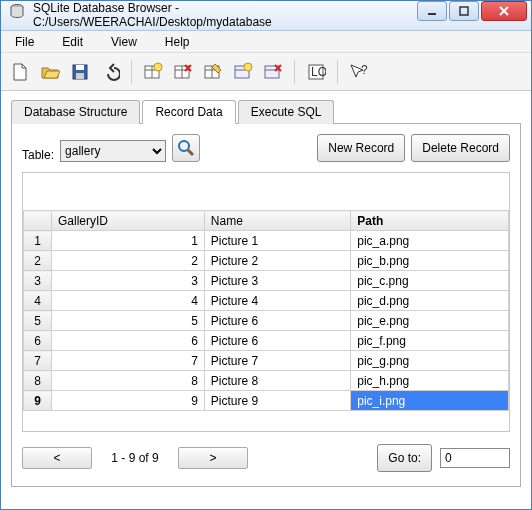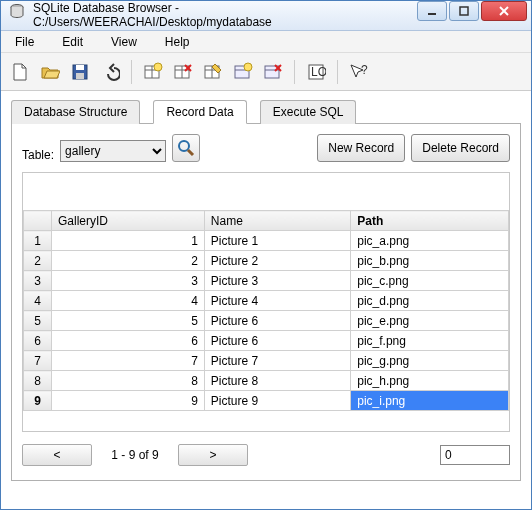--- a/index.html
+++ b/index.html
@@ -9,21 +9,21 @@
 .titlebar .title { flex:1; color:#000; }
 .winbtns { display:flex; height:22px; margin-right:4px;}
 .winbtn { width:30px; height:20px; border:1px solid #7a9ec7; border-radius:3px; margin-left:2px; background:linear-gradient(#eaf2fc,#c9ddf3); display:flex;align-items:center;justify-content:center; cursor:pointer;}
 .winbtn.close { width:46px; background:linear-gradient(#f07070,#d84040); border-color:#a03030; color:#fff;}
 .menubar { height:22px; background:#f4f4f4; display:flex; align-items:center; padding:0 6px; gap:12px; border-bottom:1px solid #ddd;}
 .menuitem { padding:2px 8px; cursor:pointer;}
 .toolbar { height:38px; background:#f4f4f4; display:flex; align-items:center; padding:0 6px; gap:4px; border-bottom:1px solid #ccc;}
 .tbtn { width:26px; height:26px; display:flex; align-items:center; justify-content:center; cursor:pointer; border:1px solid transparent; border-radius:2px;}
 .sep { width:1px; height:24px; background:#ccc; margin:0 4px;}
 .content { padding:8px 10px; }
-.tabs { display:flex; gap:11px; border-bottom:1px solid #b0b0b0; }
+.tabs { display:flex; gap:0; border-bottom:1px solid #b0b0b0; }
 .tab { padding:4px 12px; border:1px solid #b0b0b0; border-bottom:none; background:#ededed; cursor:pointer; margin-right:2px; border-radius:3px 3px 0 0; position:relative; top:1px;}
 .tab.active { background:#fff; border-bottom:1px solid #fff; font-weight:normal;}
 .tabpane { border:1px solid #b0b0b0; border-top:none; padding:10px 10px 14px 10px; background:#fff;}
 .row1 { display:flex; align-items:flex-end; gap:6px; margin-bottom:10px;}
 .row1 .lbl { }
 .row1 select { width:106px; height:22px; border:1px solid #888;}
 .row1 .magbtn { width:28px; height:28px; background:linear-gradient(#fdfdfd,#e3e3e3); border:1px solid #999; border-radius:3px; display:flex;align-items:center;justify-content:center; cursor:pointer;}
 .row1 .spacer{flex:1;}
 .btn { height:28px; padding:0 10px; background:linear-gradient(#fdfdfd,#e3e3e3); border:1px solid #888; border-radius:3px; cursor:pointer;}
 .grid { border:1px solid #c7c7c7; height:260px; overflow:auto; background:#fff; position:relative;}
@@ -250,16 +250,17 @@
             </tr>
           </tbody>
       </table>
     </div>
 
     <div class="navrow">
       <button class="navbtn">&lt;</button>
       <span class="stat">1 - 9 of 9</span>
       <button class="navbtn">&gt;</button>
       <div class="spacer"></div>
+      <button class="btn">Go to:</button>
       <input value="0" style="">
     </div>
   </div>
 </div>
 
 </body></html>

